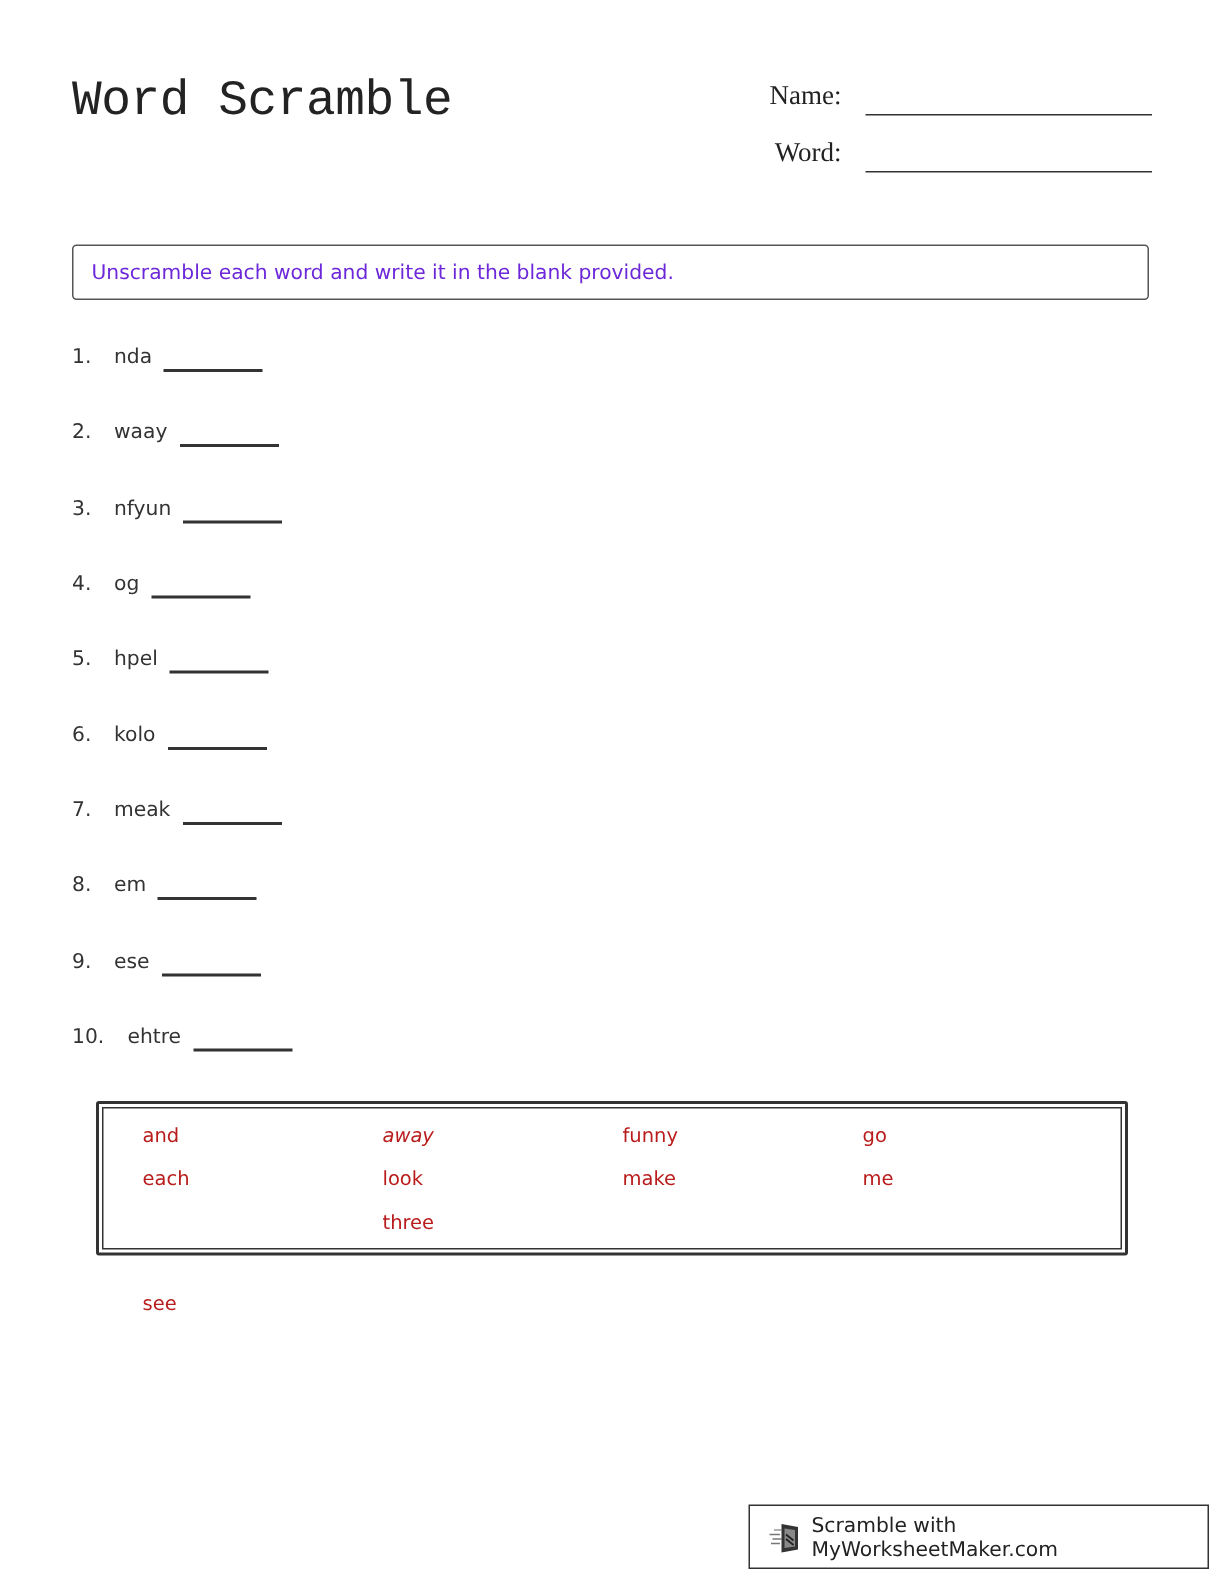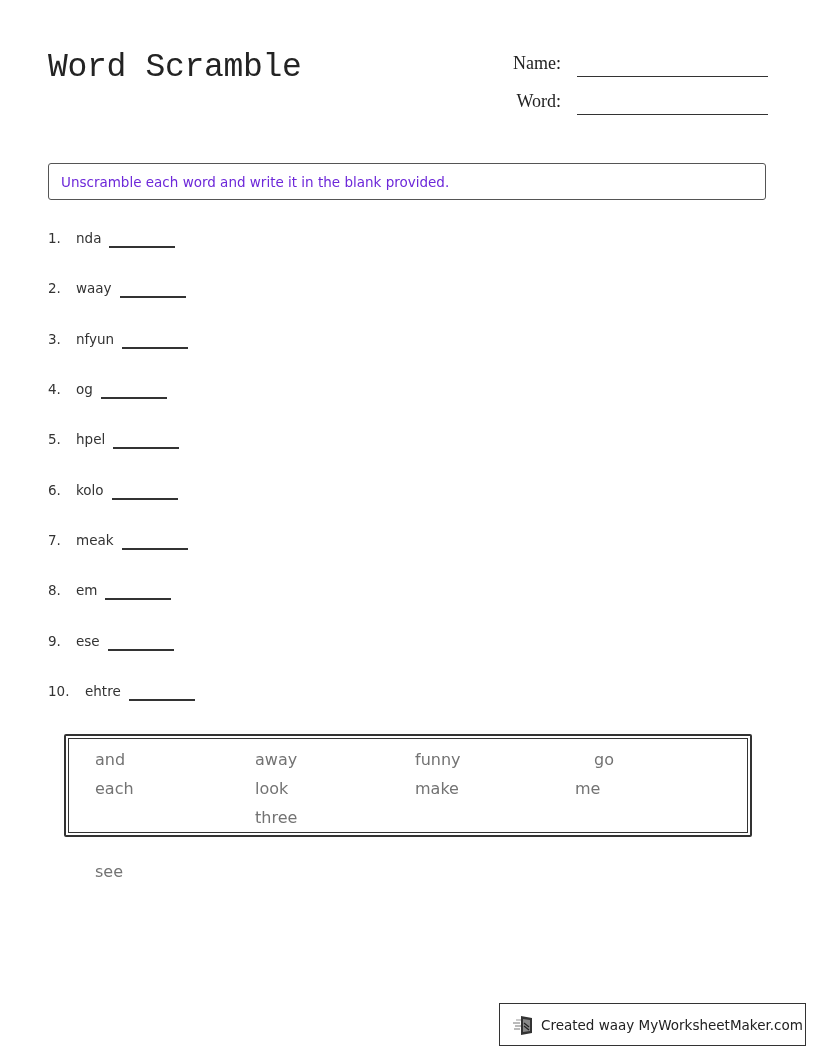--- a/index.html
+++ b/index.html
@@ -107,22 +107,22 @@
     }
     .wordbank-inner {
       width: 100%;
       height: 100%;
       box-sizing: border-box;
       border: 1.5px solid #333;
       position: relative;
     }
     .bank-word {
       position: absolute;
-      font-size: 16px;
-      color: #737373;
+      font-size: 13px;
+      color: #b91c1c;
     }
     .footer {
       position: absolute;
       left: 499px;
       top: 1003px;
       width: 307px;
       height: 43px;
       box-sizing: border-box;
       border: 1.5px solid #333;
       display: flex;
@@ -205,23 +205,23 @@
   <div class="problem wide" style="top:453px;">
     <span class="num">10.</span>
     <span class="word">ehtre</span>
     <span class="blank"></span>
   </div>
 </div>
 
 <div class="wordbank">
   <div class="wordbank-inner">
     <span class="bank-word" style="left:26px; top:11px;">and</span>
-    <span class="bank-word" style="left:186px; top:11px;">away</span>
+    <span class="bank-word" style="left:186px; top:11px;font-style:italic;">away</span>
     <span class="bank-word" style="left:346px; top:11px;text-align:right;">funny</span>
-    <span class="bank-word" style="left:506px; top:11px;margin-left:19px;">go</span>
+    <span class="bank-word" style="left:506px; top:11px;">go</span>
     <span class="bank-word" style="left:26px; top:40px;">each</span>
     <span class="bank-word" style="left:186px; top:40px;">look</span>
     <span class="bank-word" style="left:346px; top:40px;">make</span>
     <span class="bank-word" style="left:506px; top:40px;">me</span>
     <span class="bank-word" style="left:26px; top:85px;margin-top:38px;">see</span>
     <span class="bank-word" style="left:186px; top:69px;">three</span>
   </div>
 </div>
 
 <div class="footer">
@@ -230,14 +230,14 @@
       <line x1="1" y1="9" x2="8" y2="9" stroke="#777" stroke-width="1"></line>
       <line x1="3" y1="12" x2="9" y2="12" stroke="#777" stroke-width="1"></line>
       <line x1="2" y1="15" x2="8" y2="15" stroke="#777" stroke-width="1"></line>
       <line x1="4" y1="6" x2="9" y2="6" stroke="#999" stroke-width="1"></line>
       <path d="M9 2 L20 4 L20 19 L9 21 Z" fill="#333"></path>
       <path d="M11 5 L18 6 L18 17 L11 18 Z" fill="#888"></path>
       <line x1="12" y1="9" x2="17" y2="13" stroke="#222" stroke-width="1.2"></line>
       <line x1="12" y1="12" x2="17" y2="16" stroke="#222" stroke-width="1.2"></line>
     </svg>
   </span>
-  <span>Created waay MyWorksheetMaker.com</span>
+  <span>Scramble with MyWorksheetMaker.com</span>
 </div>
 
 </body></html>

